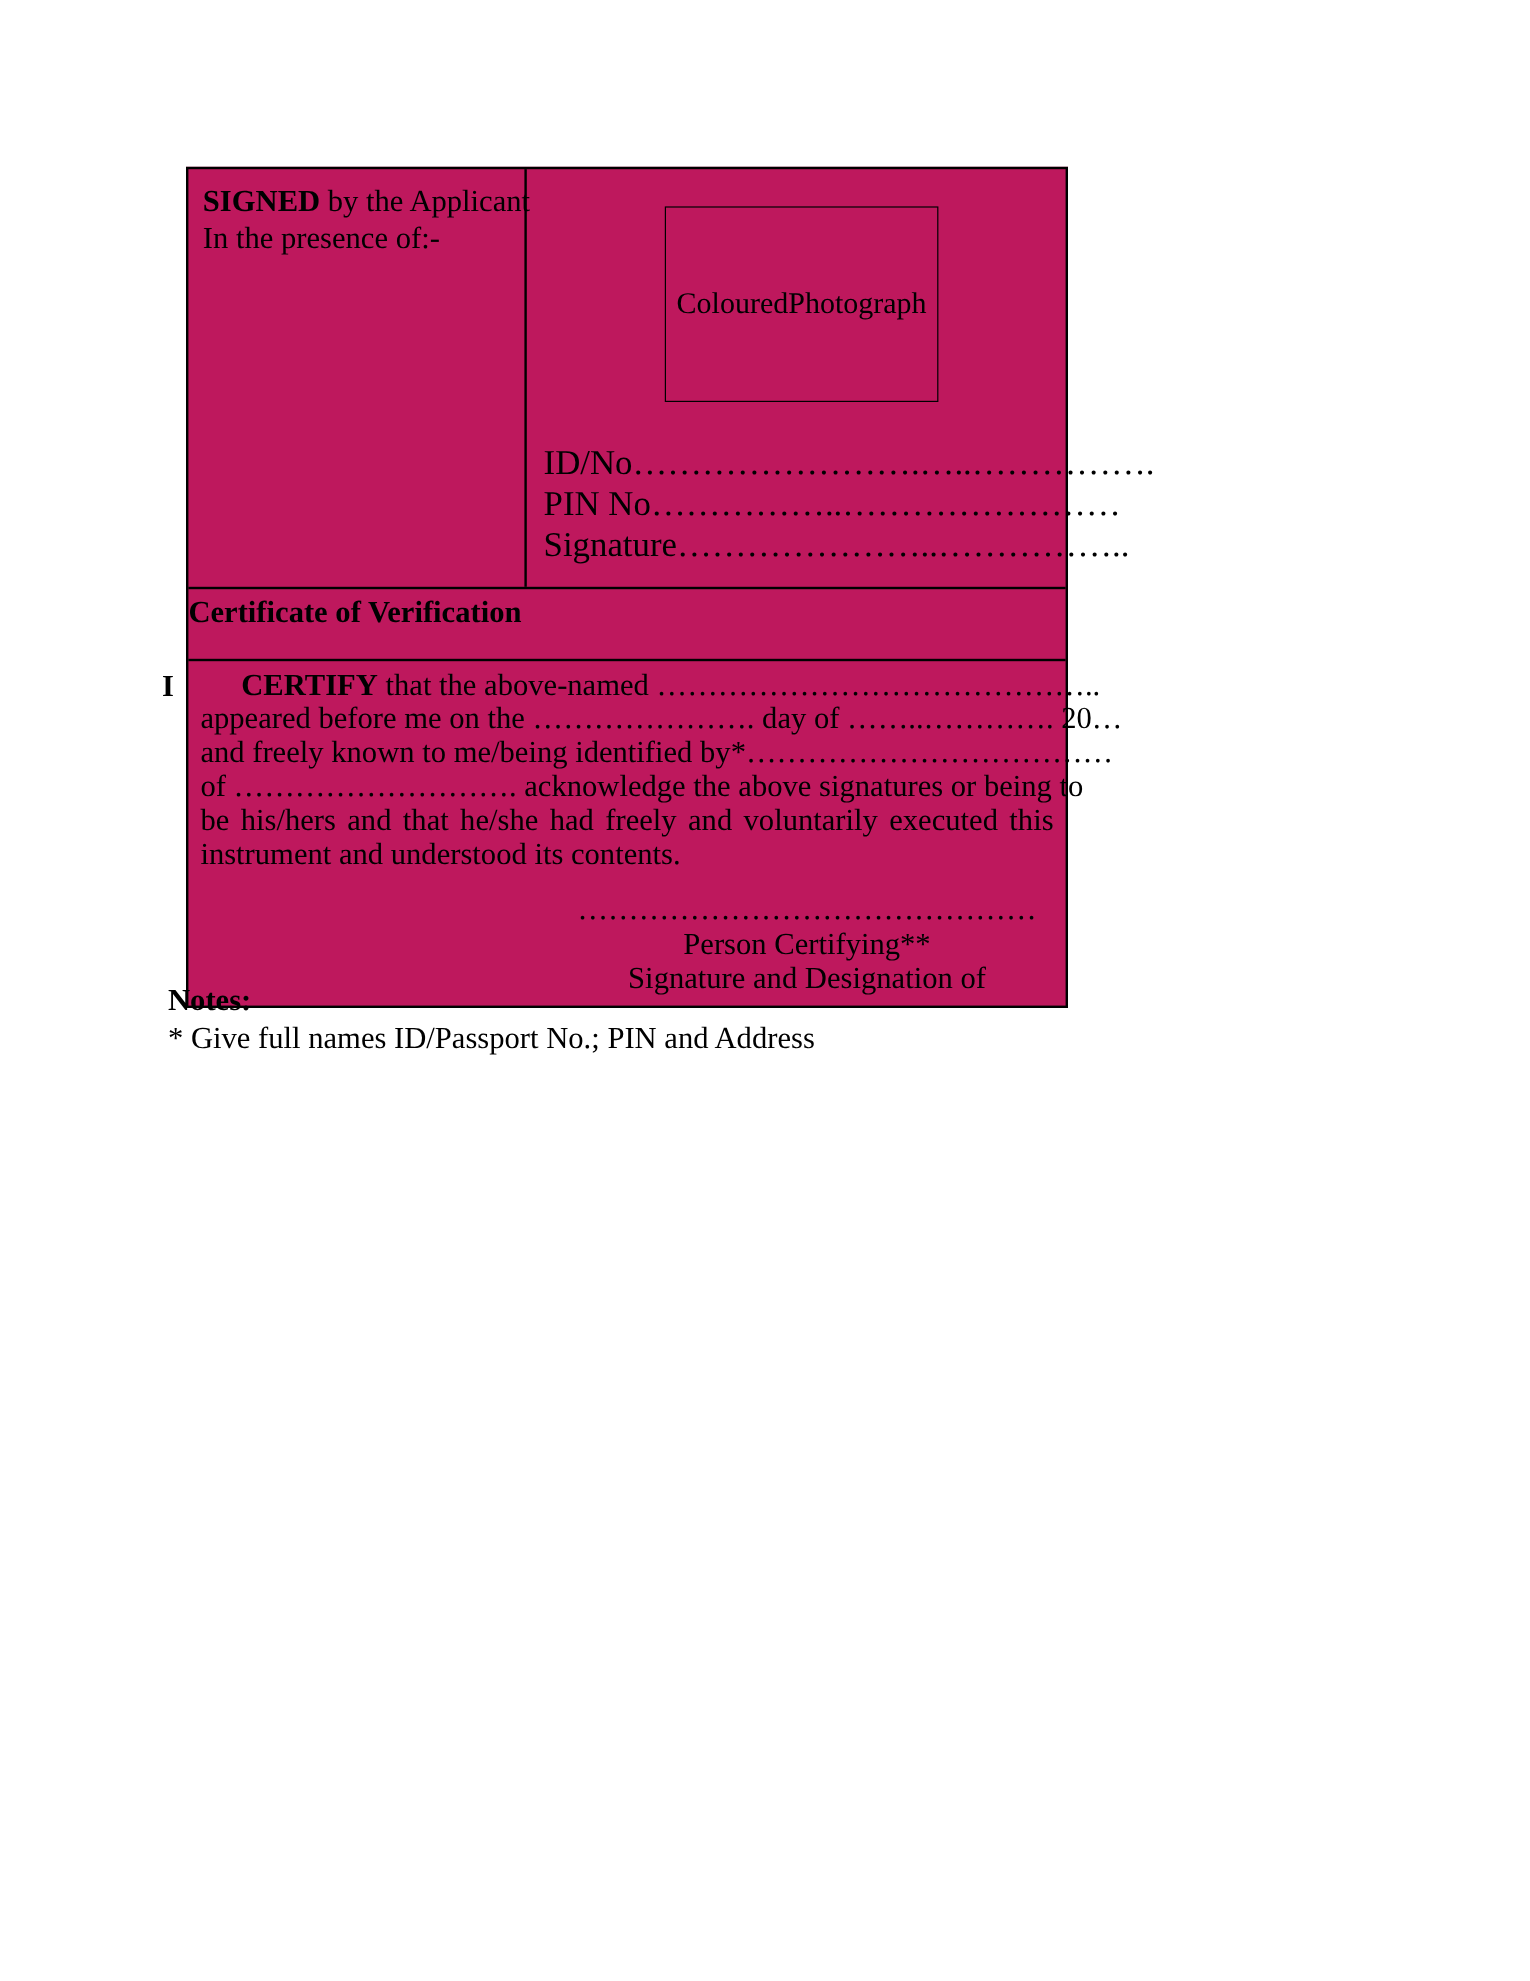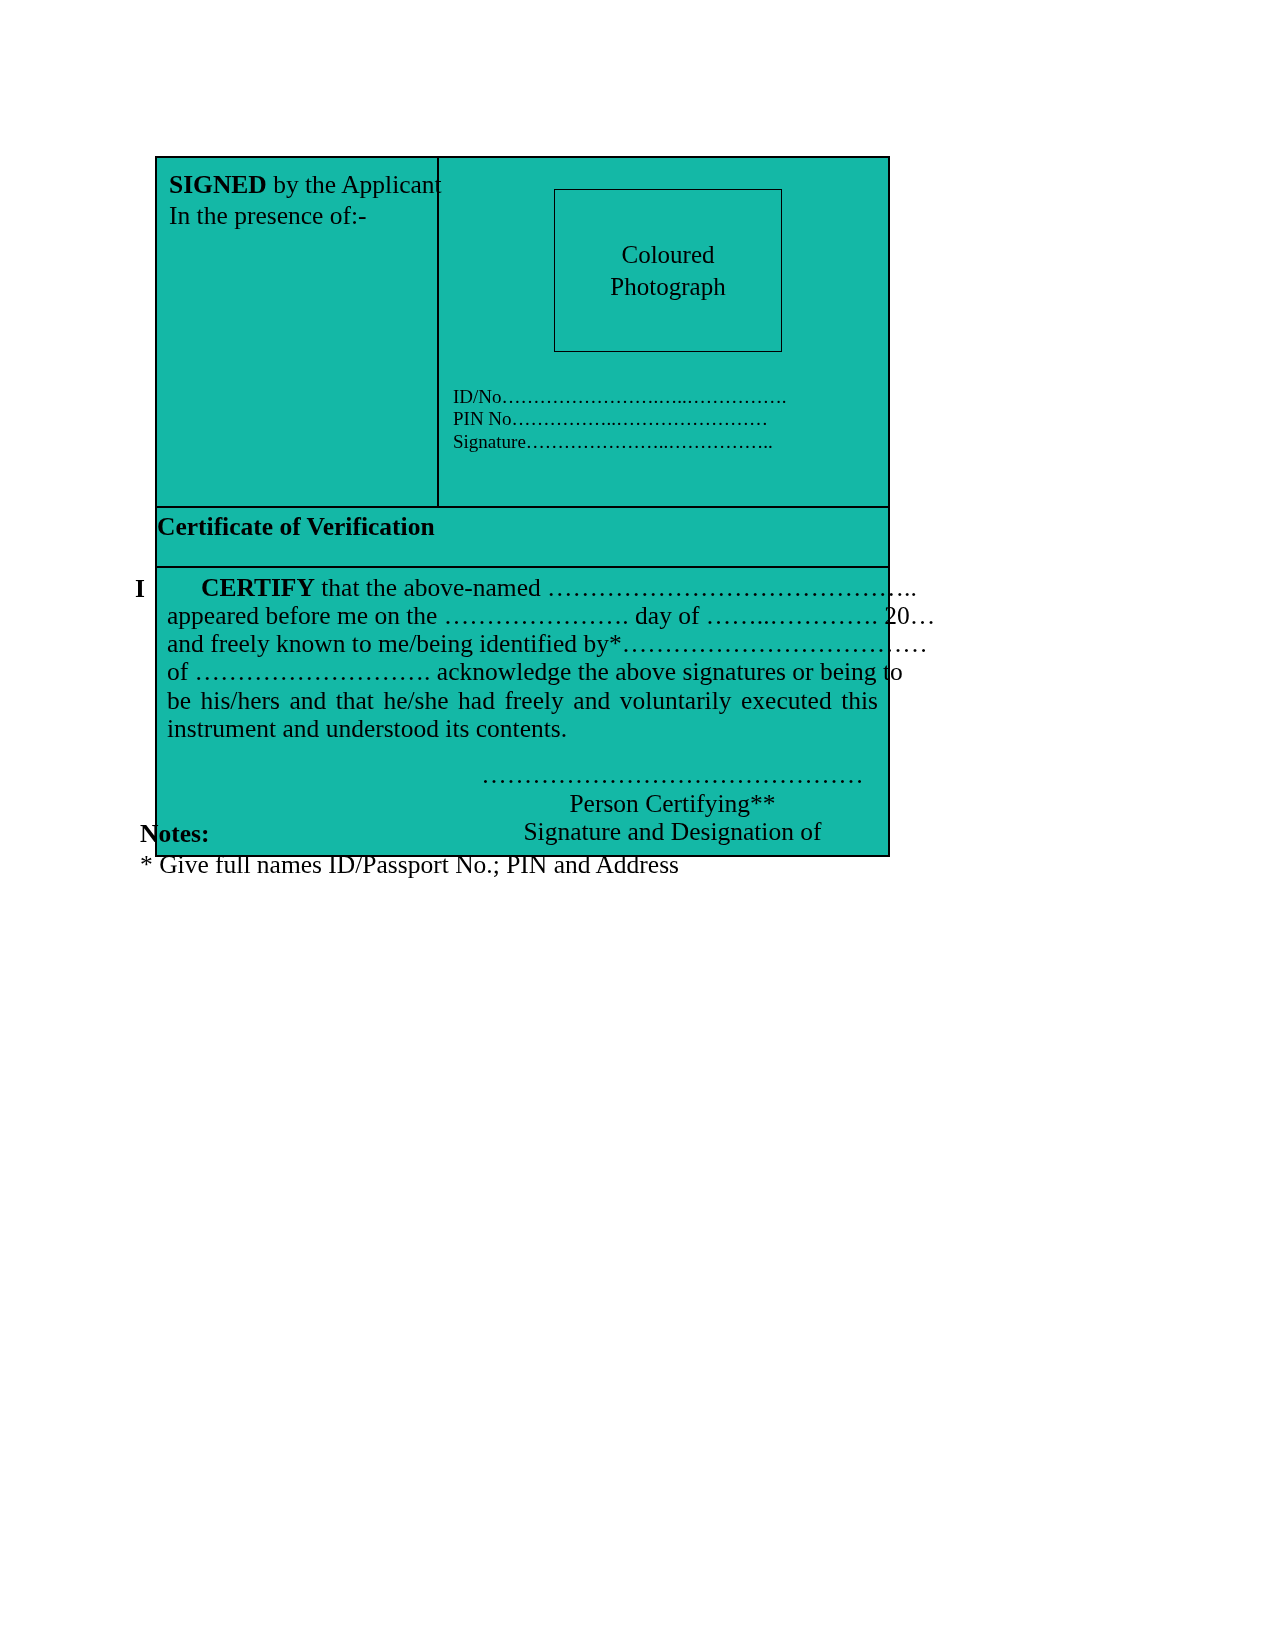--- a/index.html
+++ b/index.html
@@ -21,25 +21,25 @@
     left: 0;
     top: 0;
     width: 1275px;
     height: 1651px;
   }
 
   
   .form-table {
     position: absolute;
     left: 155px;
-    top: 156px;
+    top: 139px;
     width: 735px;
     border: 2px solid #000000;
     box-sizing: border-box;
-    background: #14b8a6;
+    background: #be185d;
   }
 
   
   .top-row {
     display: flex;
     align-items: stretch;
     border-bottom: 2px solid #000000;
     min-height: 348px;
   }
   .cell-signed {
@@ -64,33 +64,33 @@
 
   .photo-box {
     position: absolute;
     left: 115px;
     top: 31px;
     width: 228px;
     height: 163px;
     border: 1px solid #000000;
     box-sizing: border-box;
     display: flex;
-    flex-direction: column;
+    flex-direction: row;
     align-items: center;
     justify-content: center;
     font-size: 25px;
     line-height: 1.28;
   }
 
   .id-lines {
     position: absolute;
     left: 14px;
     top: 228px;
     right: 4px;
-    font-size: 19px;
+    font-size: 29px;
     line-height: 1.18;
     white-space: nowrap;
   }
 
   
   .cov-row {
     border-bottom: 2px solid #000000;
     text-align: left;
     font-weight: bold;
     font-size: 25.5px;

